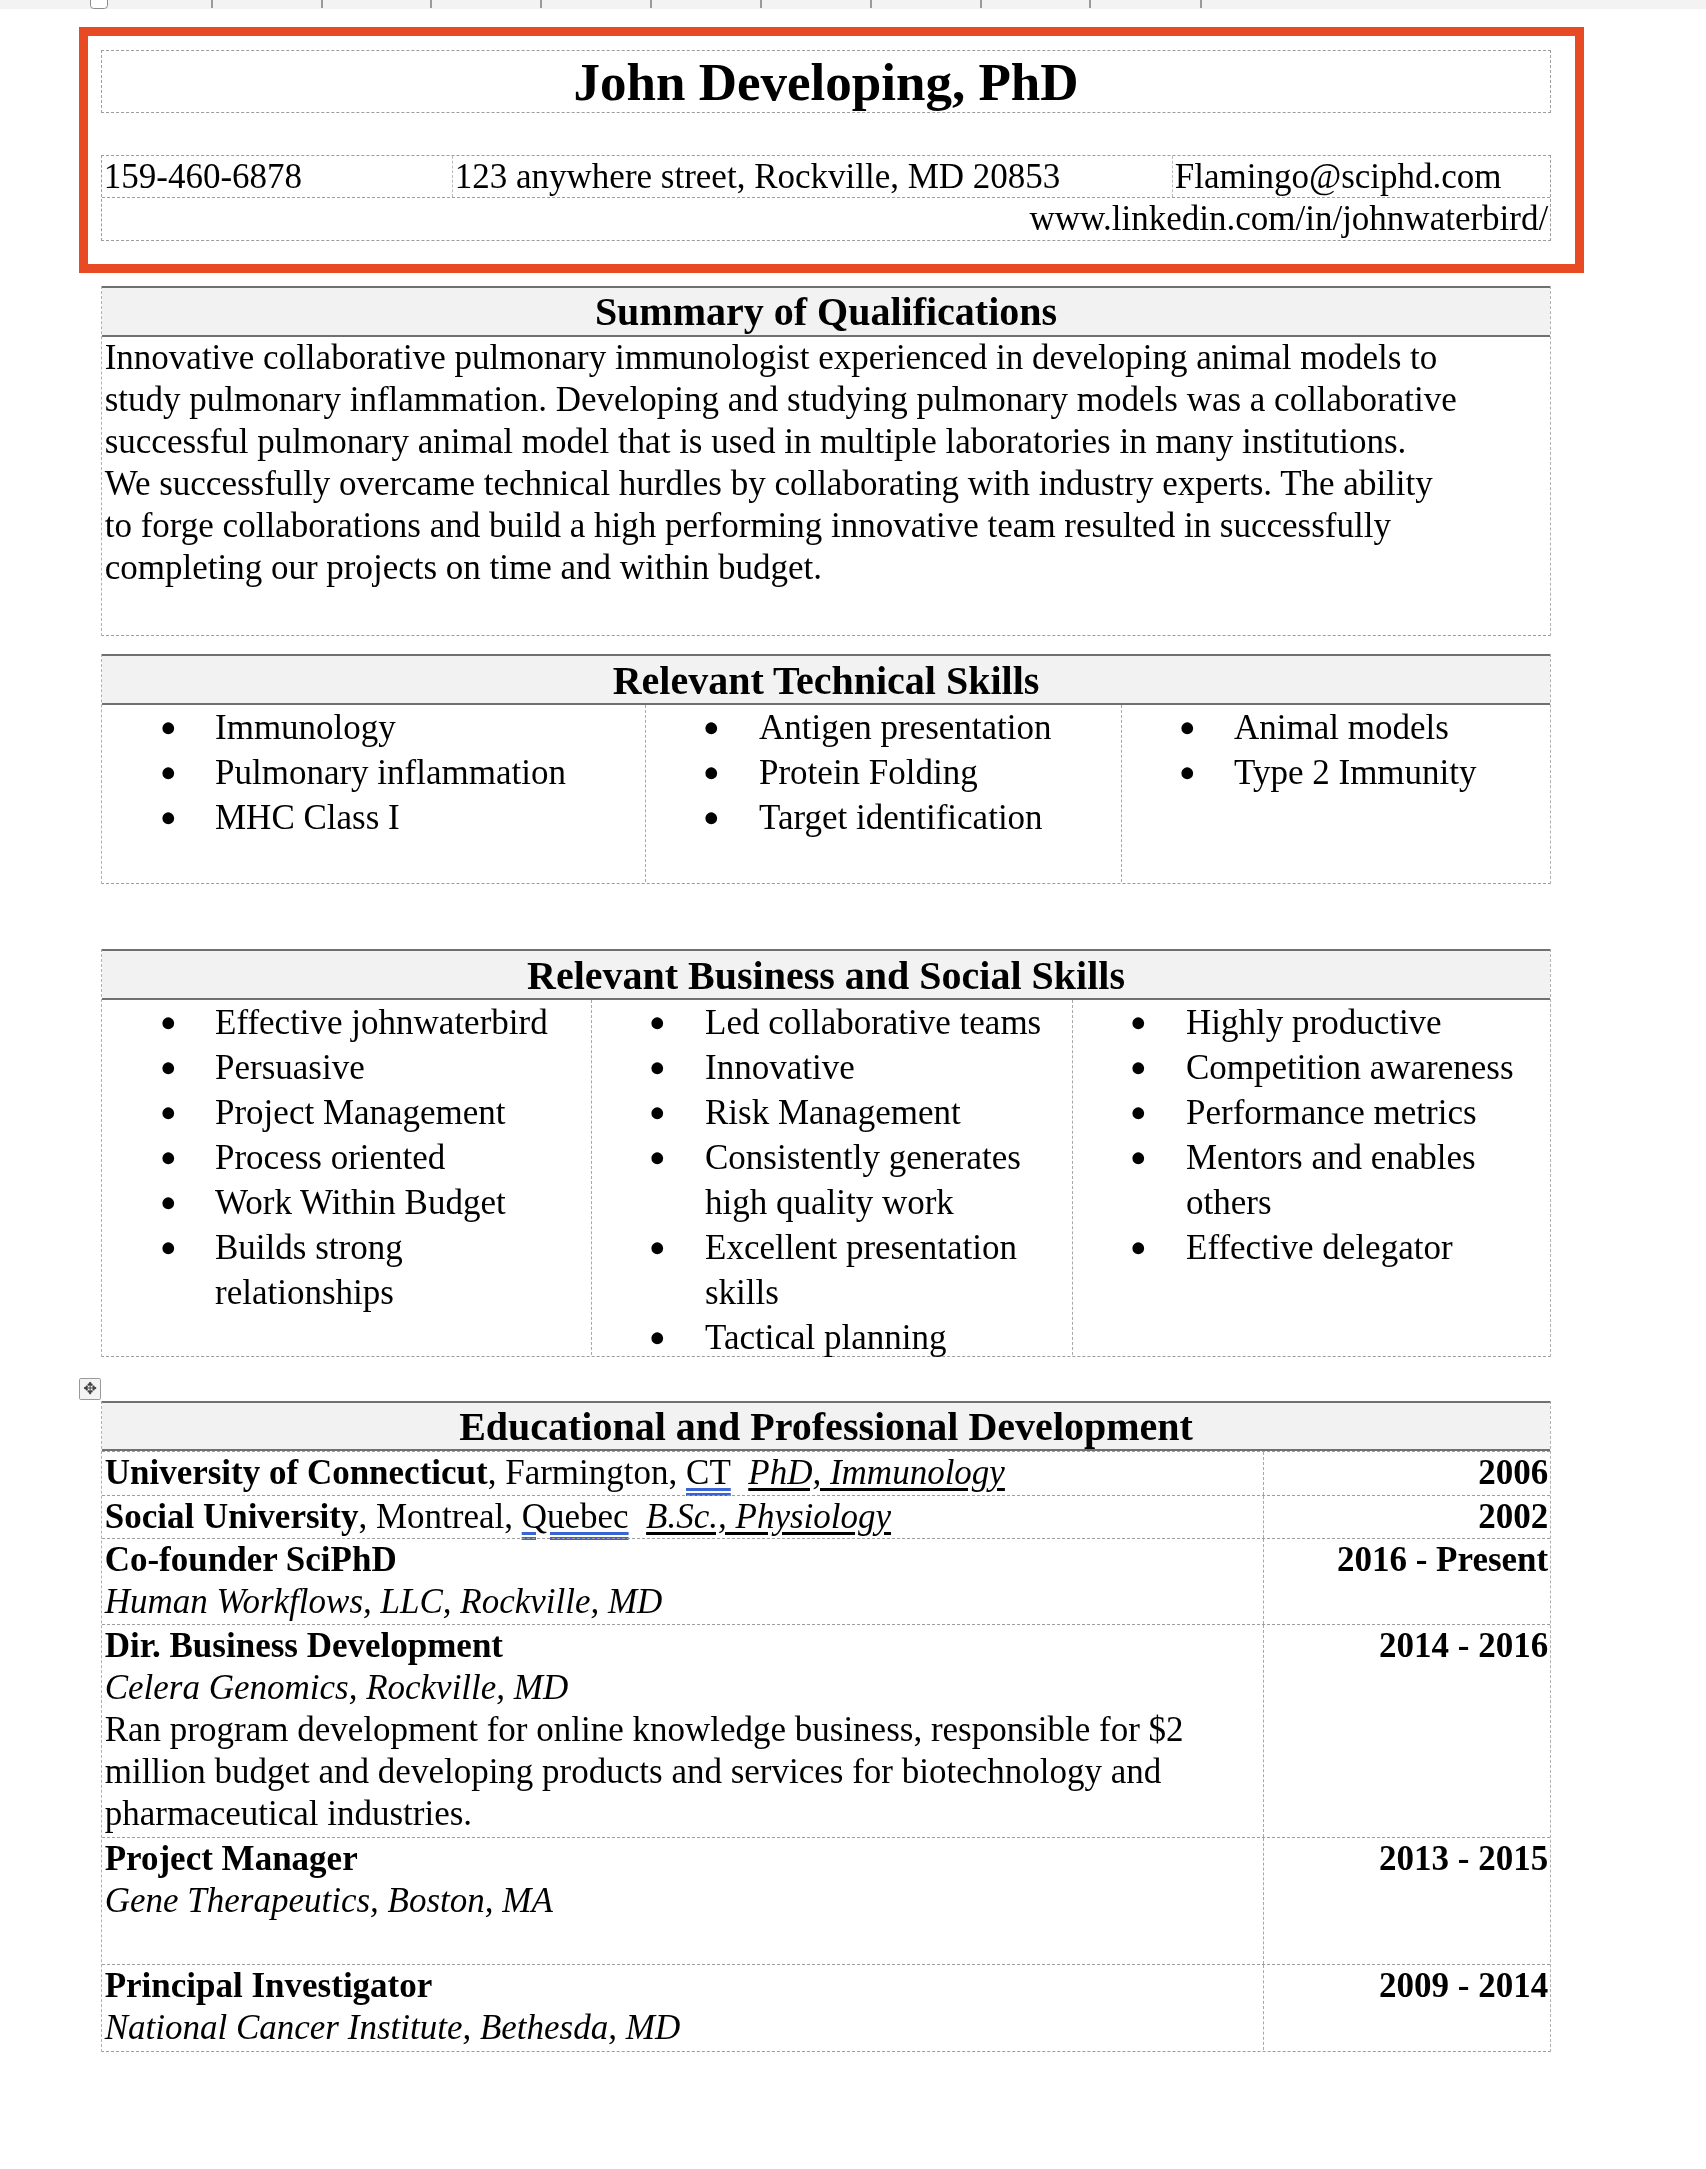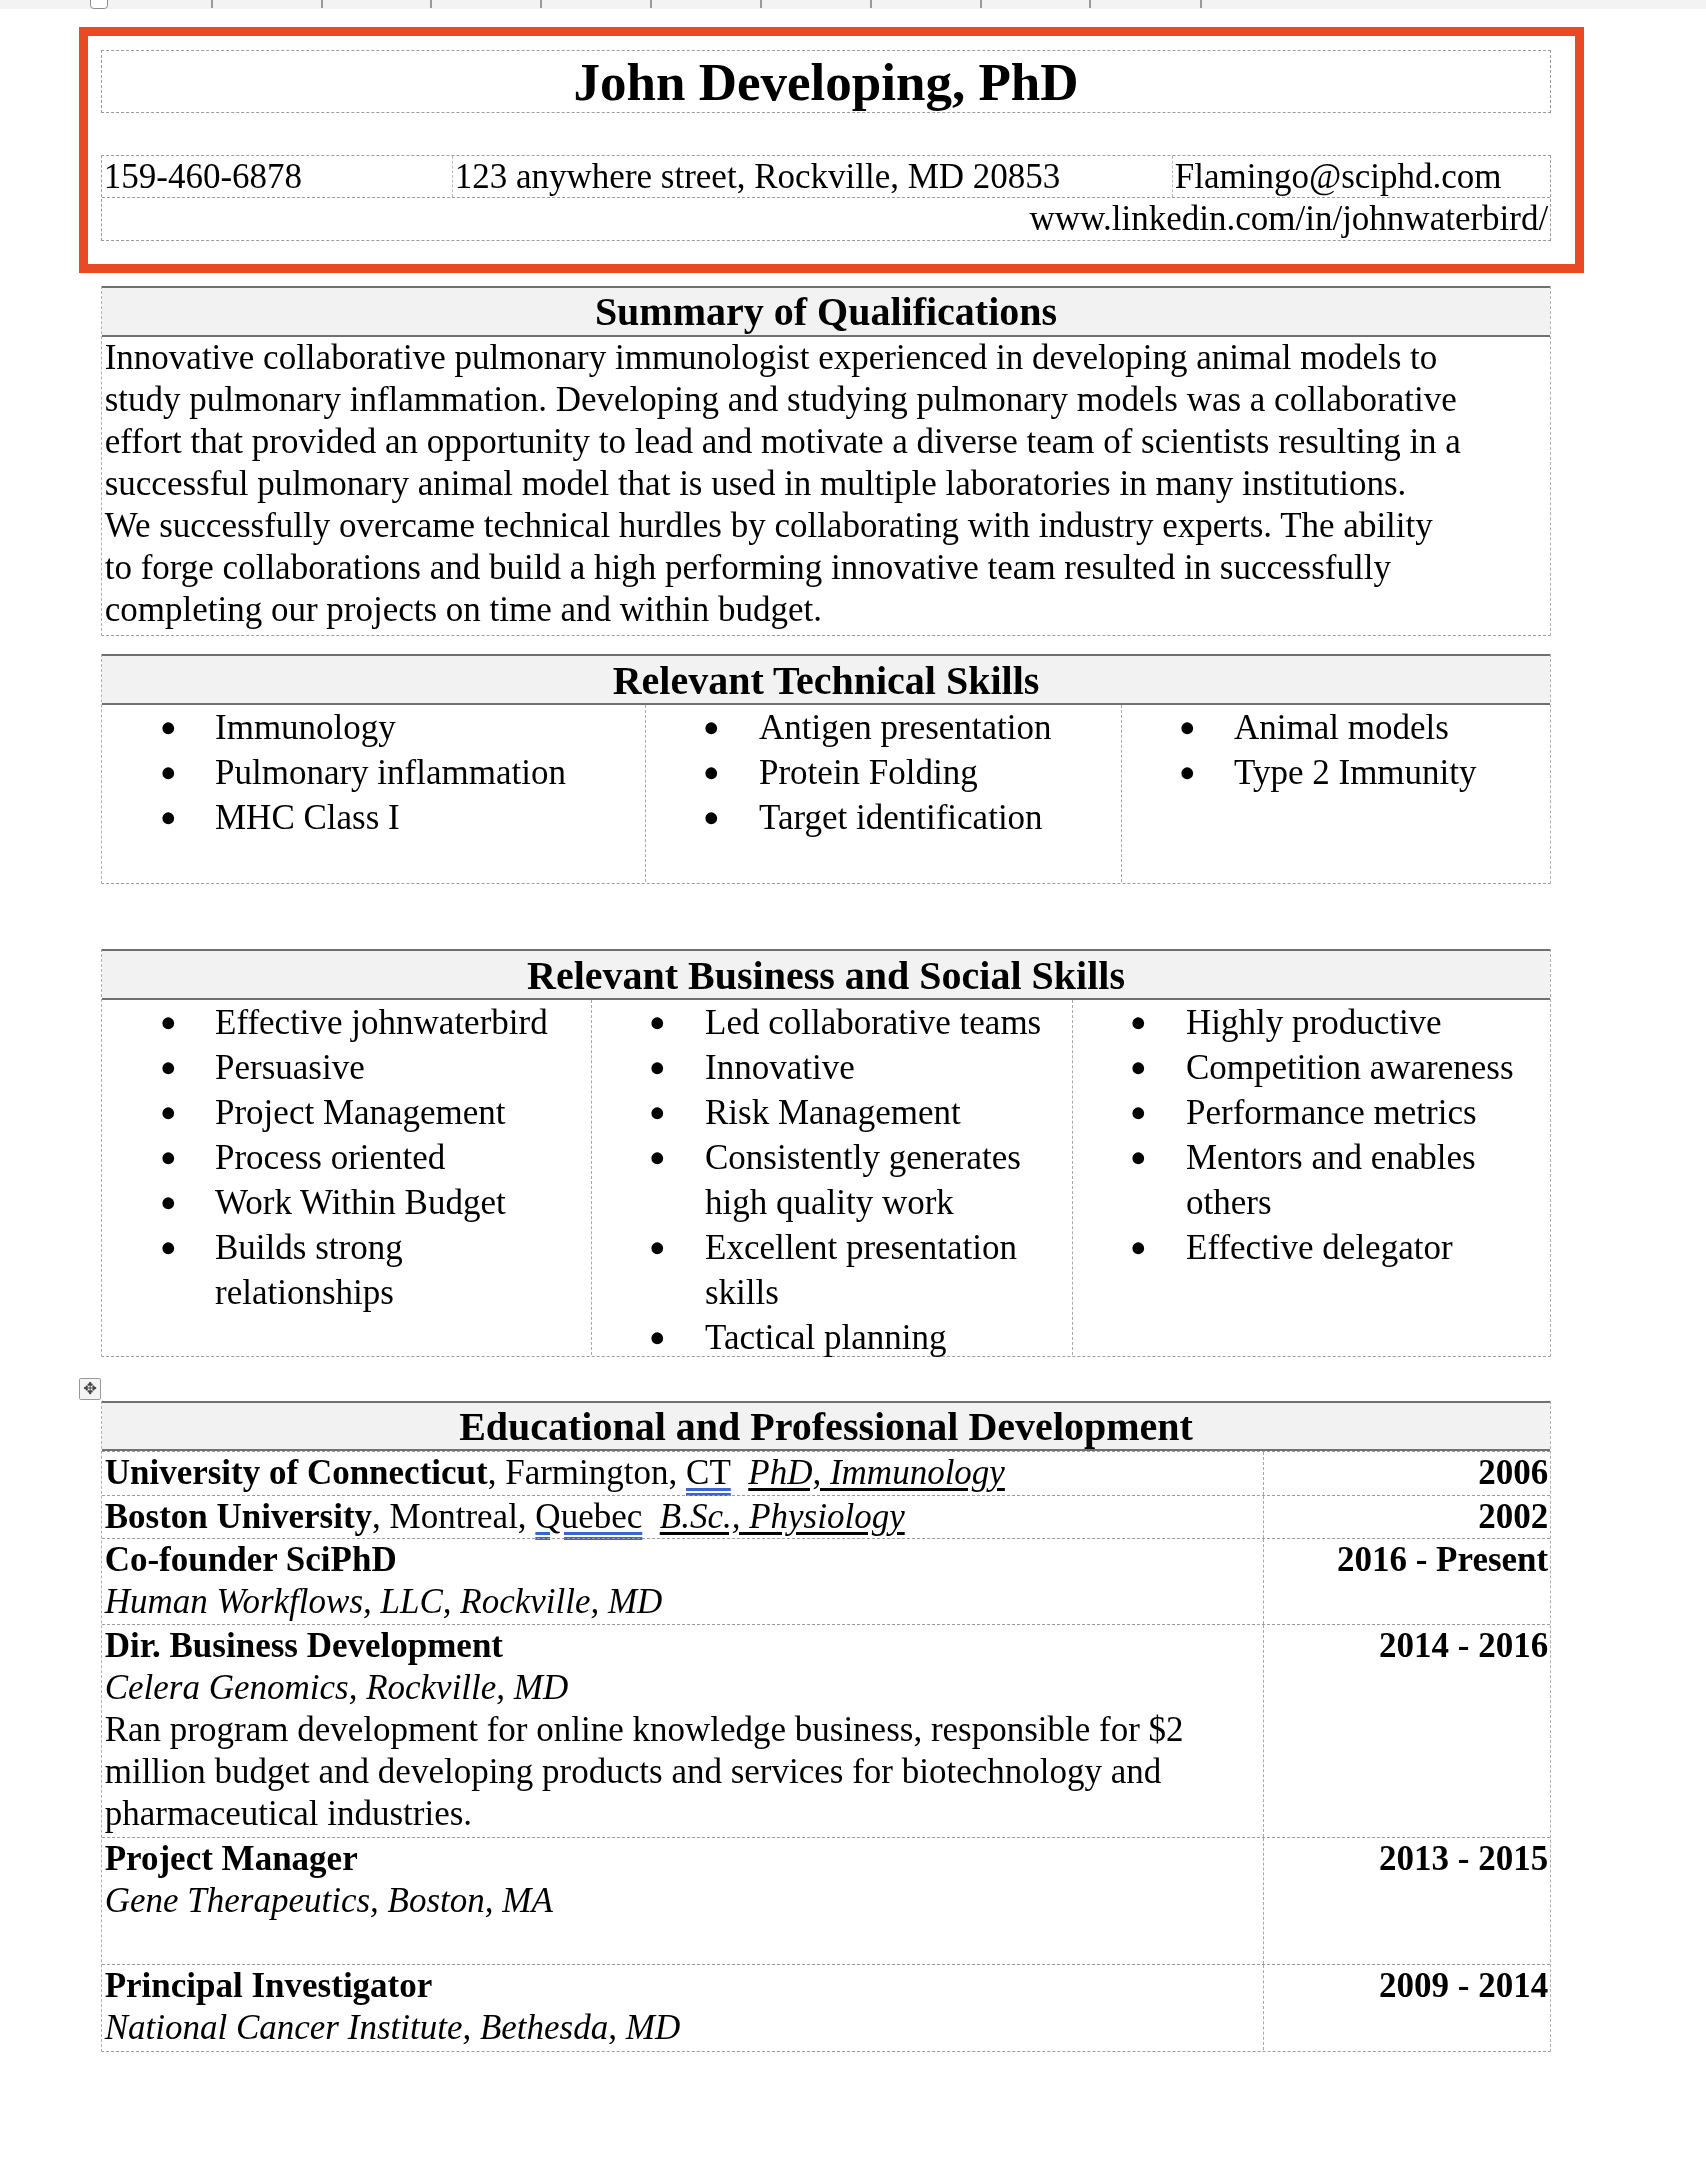--- a/index.html
+++ b/index.html
@@ -68,21 +68,20 @@
     <div class="cell c3">Flamingo@sciphd.com</div>
   </div>
   <div class="row2">www.linkedin.com/in/johnwaterbird/</div>
 </div>
 
 <div class="section" style="top:286px;height:350px;">
   <div class="sec-head" style="height:51px;line-height:48px;">Summary of Qualifications</div>
   <div class="summary-text">
     <div>Innovative collaborative pulmonary immunologist experienced in developing animal models to</div>
     <div>study pulmonary inflammation. Developing and studying pulmonary models was a collaborative</div>
-    <div>effort that provided an opportunity to lead and motivate a diverse team of scientists resulting in a</div>
     <div>successful pulmonary animal model that is used in multiple laboratories in many institutions.</div>
     <div>We successfully overcame technical hurdles by collaborating with industry experts. The ability</div>
     <div>to forge collaborations and build a high performing innovative team resulted in successfully</div>
     <div>completing our projects on time and within budget.</div>
   </div>
 </div>
 
 <div class="section" style="top:654px;height:230px;">
   <div class="sec-head" style="height:51px;line-height:49px;">Relevant Technical Skills</div>
   <div class="cols" style="height:177px;">
@@ -151,21 +150,21 @@
 
   <div class="edu-row" style="height:44px;">
     <div class="edu-left">
       <span class="b">University of Connecticut</span><span>, Farmington, </span><span class="u-blue">CT</span>&nbsp; <span class="i u-black">PhD, Immunology</span>
     </div>
     <div class="edu-right">2006</div>
   </div>
 
   <div class="edu-row" style="height:43px;">
     <div class="edu-left">
-      <span class="b">Boston University</span><span>, Montreal, </span><span class="u-blue">Quebec</span>&nbsp; <span class="i u-black">B.Sc., Physiology</span>
+      <span class="b">Social University</span><span>, Montreal, </span><span class="u-blue">Quebec</span>&nbsp; <span class="i u-black">B.Sc., Physiology</span>
     </div>
     <div class="edu-right">2002</div>
   </div>
 
   <div class="edu-row" style="height:86px;">
     <div class="edu-left">
       <div class="b">Co-founder SciPhD</div>
       <div class="i">Human Workflows, LLC, Rockville, MD</div>
     </div>
     <div class="edu-right">2016 - Present</div>

